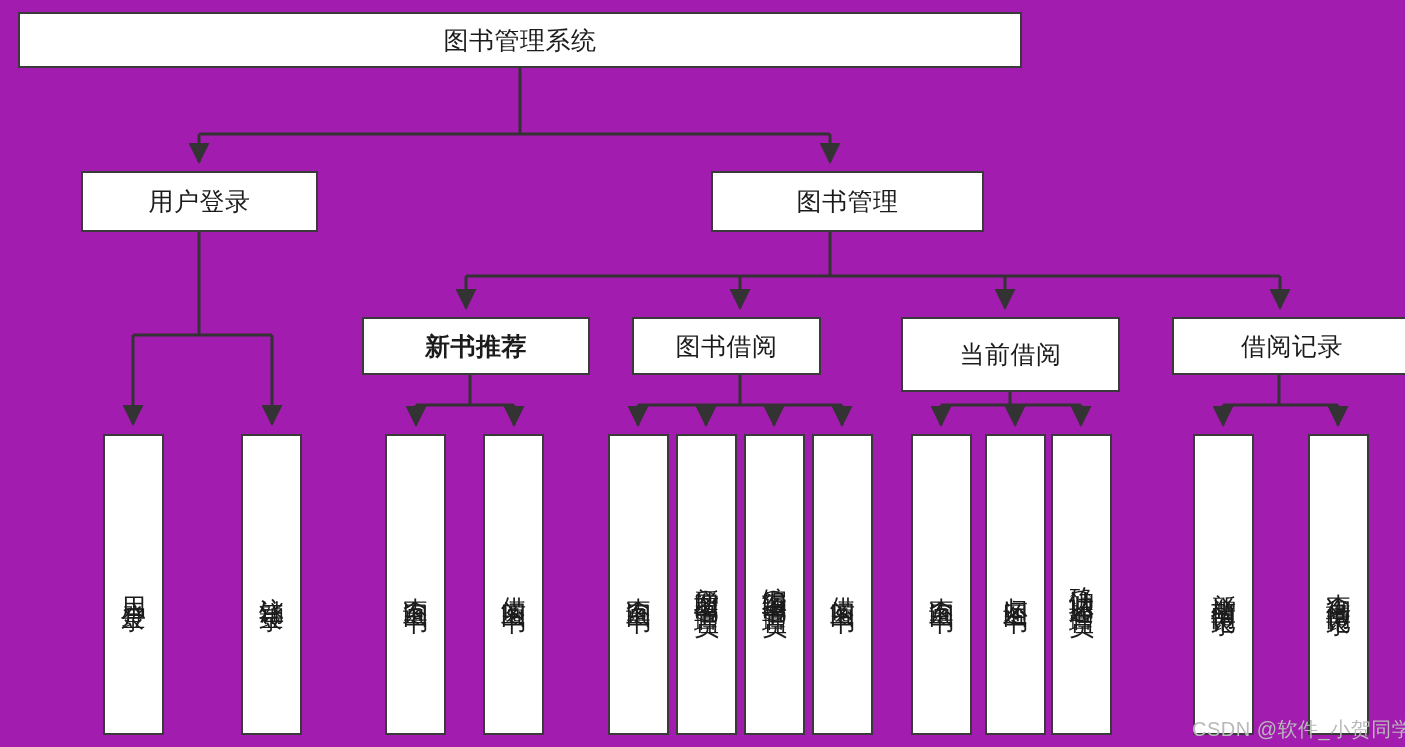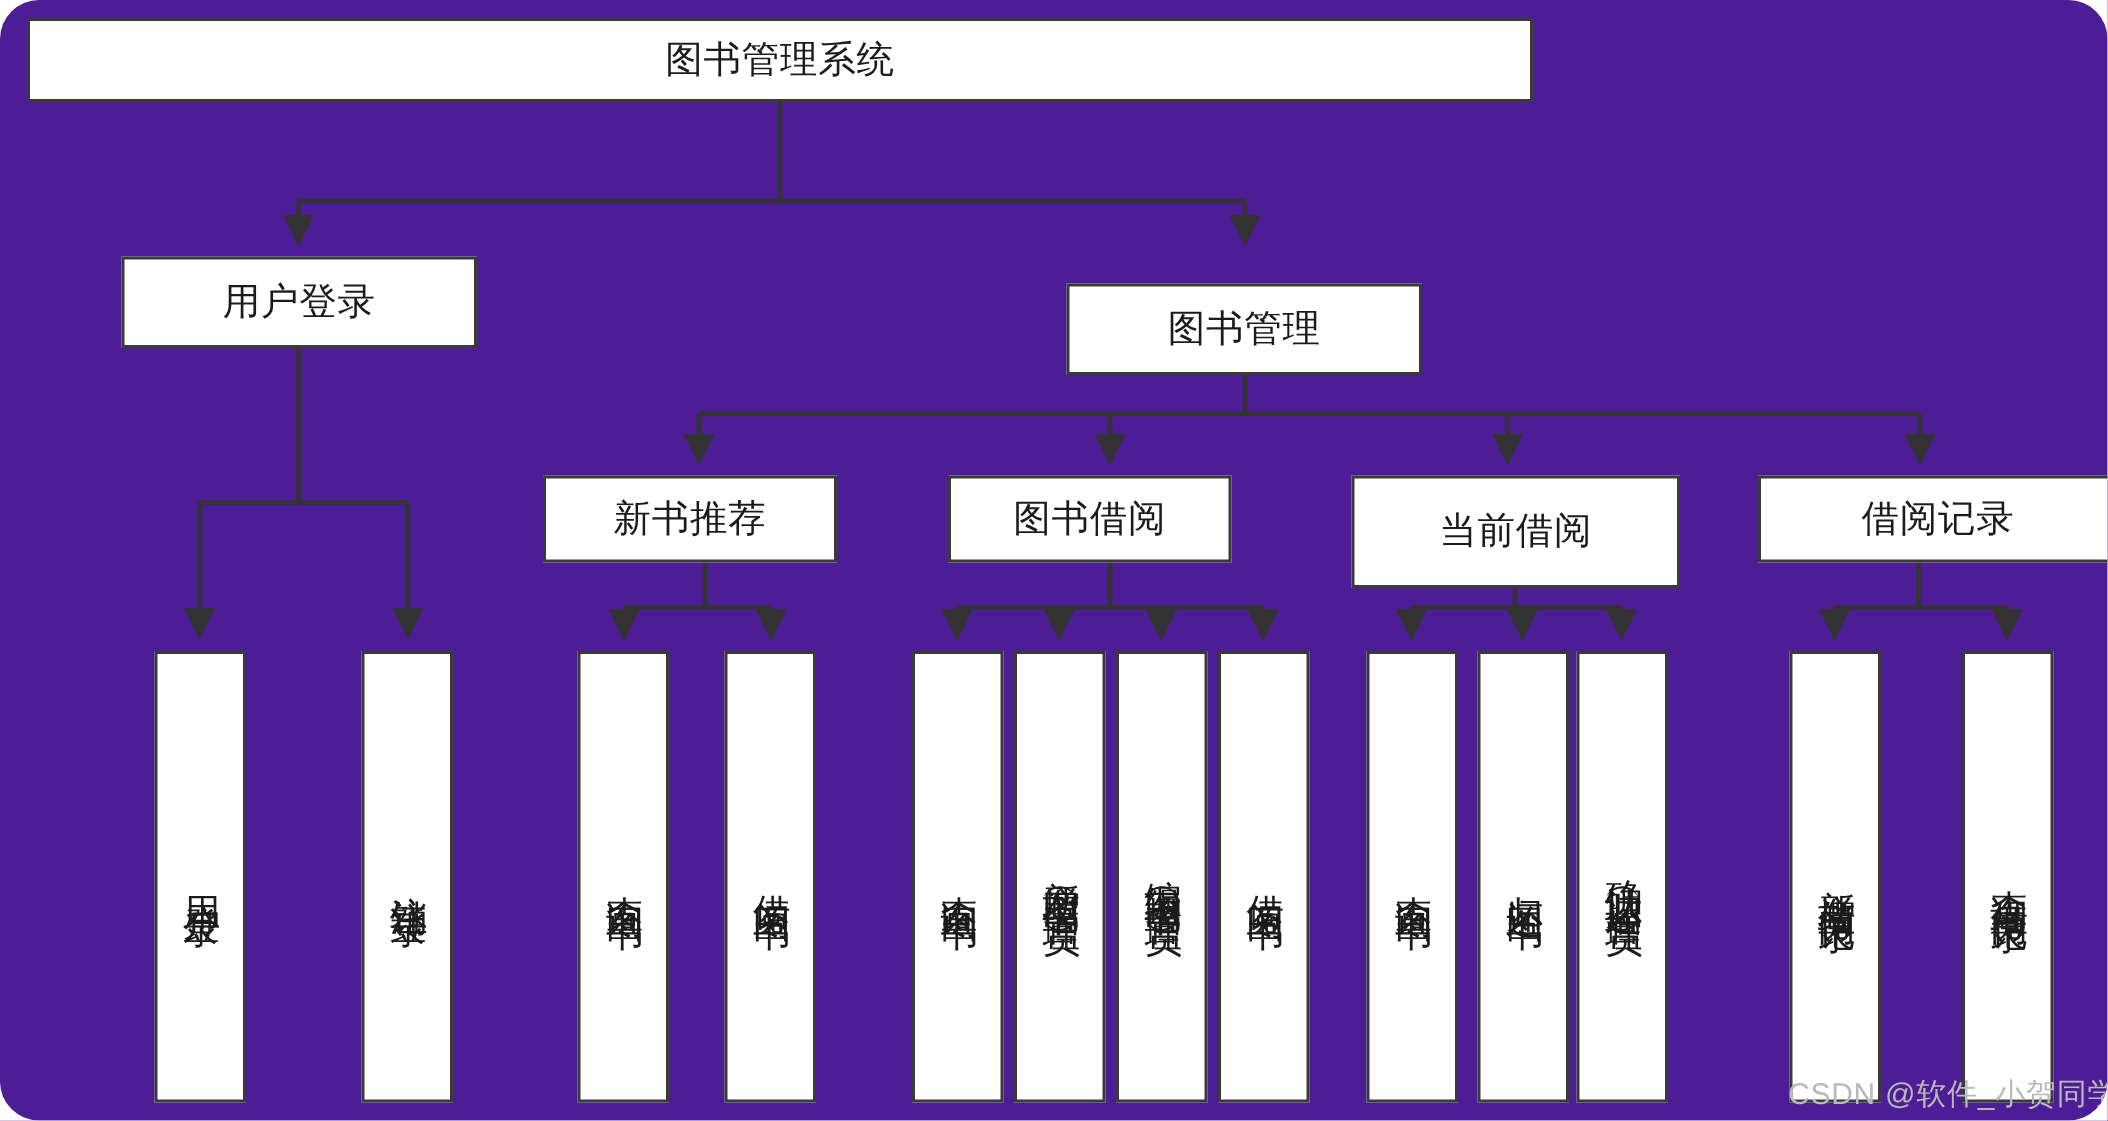--- a/index.html
+++ b/index.html
@@ -4,24 +4,23 @@
 <style>
   html, body {
     margin: 0;
     padding: 0;
     background: #ffffff;
   }
   #canvas {
     position: relative;
     width: 1405px;
     height: 747px;
-    background: #4c1d95;
+    background: #a21caf;
     font-family: "Liberation Sans", "DejaVu Sans", sans-serif;
     overflow: hidden;
-    border-radius: 26px;
   }
   svg.wires {
     position: absolute;
     left: 0;
     top: 0;
     width: 1405px;
     height: 747px;
     pointer-events: none;
   }
   .node {
@@ -120,25 +119,25 @@
     </g>
   </svg>
 
   <div class="node horiz" style="left:18px; top:12px; width:1004px; height:56px;">
     <span class="lbl">图书管理系统</span>
   </div>
 
   <div class="node horiz" style="left:81px; top:171px; width:237px; height:61px;">
     <span class="lbl">用户登录</span>
   </div>
-  <div class="node horiz" style="left:711px; top:189px; width:237px; height:61px;">
+  <div class="node horiz" style="left:711px; top:171px; width:273px; height:61px;">
     <span class="lbl">图书管理</span>
   </div>
 
-  <div class="node horiz" style="left:362px; top:317px; width:196px; height:58px;">
+  <div class="node horiz" style="left:362px; top:317px; width:228px; height:58px;font-weight:bold;">
     <span class="lbl">新书推荐</span>
   </div>
   <div class="node horiz" style="left:632px; top:317px; width:189px; height:58px;">
     <span class="lbl">图书借阅</span>
   </div>
   <div class="node horiz" style="left:901px; top:317px; width:219px; height:75px;">
     <span class="lbl">当前借阅</span>
   </div>
   <div class="node horiz" style="left:1172px; top:317px; width:240px; height:58px;">
     <span class="lbl">借阅记录</span>

